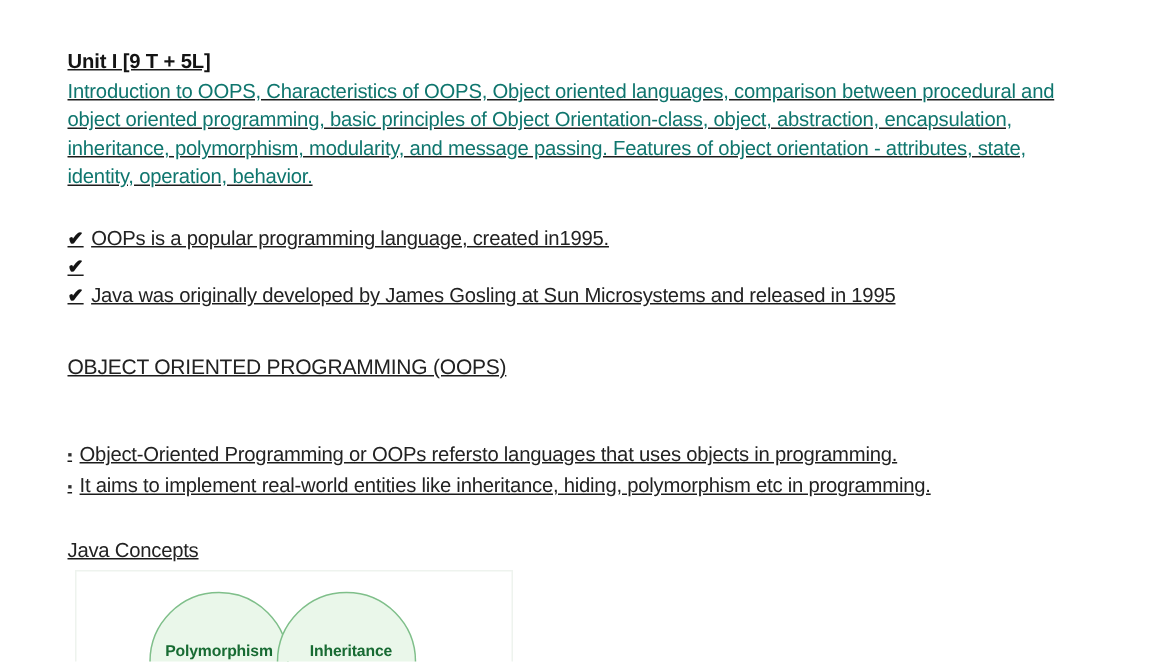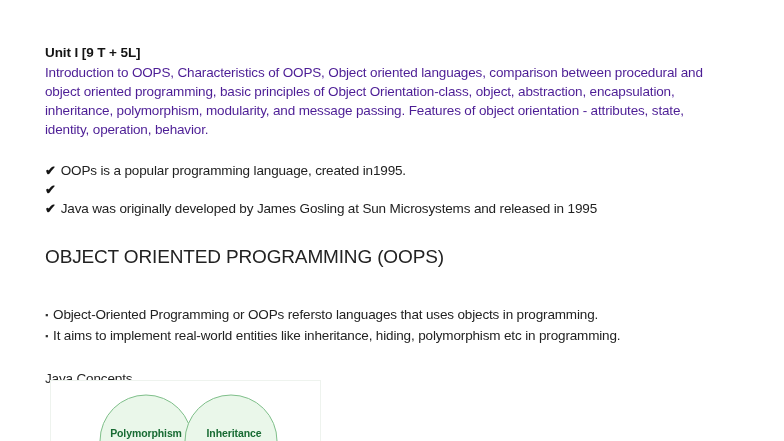--- a/index.html
+++ b/index.html
@@ -18,39 +18,40 @@
   .page {
     position: relative;
     width: 784px;
     height: 441px;
     background: #ffffff;
   }
 
   .doc-body {
     position: absolute;
     left: 45px;
-    top: 44px;
+    top: 32px;
     width: 700px;
+    text-decoration: underline;
   }
 
   .unit-heading {
     font-size: 13.5px;
     font-weight: bold;
     line-height: 18px;
     letter-spacing: -0.1px;
     margin: 0 0 1px 0;
     color: #141414;
   }
 
   .intro-para {
     font-size: 13.5px;
     line-height: 19px;
     letter-spacing: -0.15px;
     margin: 0;
-    color: #4c1d95;
+    color: #0f766e;
     width: 660px;
   }
 
   .check-list {
     list-style: none;
     margin: 22px 0 0 0;
     padding: 0;
   }
   .check-list li {
     font-size: 13.5px;
@@ -62,21 +63,21 @@
   }
   .check-mark {
     font-weight: bold;
     font-size: 13px;
     margin-right: 5px;
     flex: 0 0 auto;
     color: #141414;
   }
 
   .section-heading {
-    font-size: 19px;
+    font-size: 14px;
     line-height: 19px;
     letter-spacing: -0.15px;
     color: #222222;
     margin: 29px 0 0 0;
     font-weight: normal;
   }
 
   .dot-list {
     list-style: none;
     margin: 39px 0 0 0;
@@ -106,21 +107,21 @@
     color: #222222;
     margin: 22px 0 0 0;
     font-weight: normal;
   }
 
   
   .diagram-frame {
     position: absolute;
     left: 50px;
     top: 380px;
-    width: 271px;
+    width: 292px;
     height: 61px;
     border: 1px solid #eef3ee;
     border-bottom: none;
     box-sizing: border-box;
     background: #ffffff;
     overflow: hidden;
   }
   .diagram-svg {
     position: absolute;
     left: 0;

